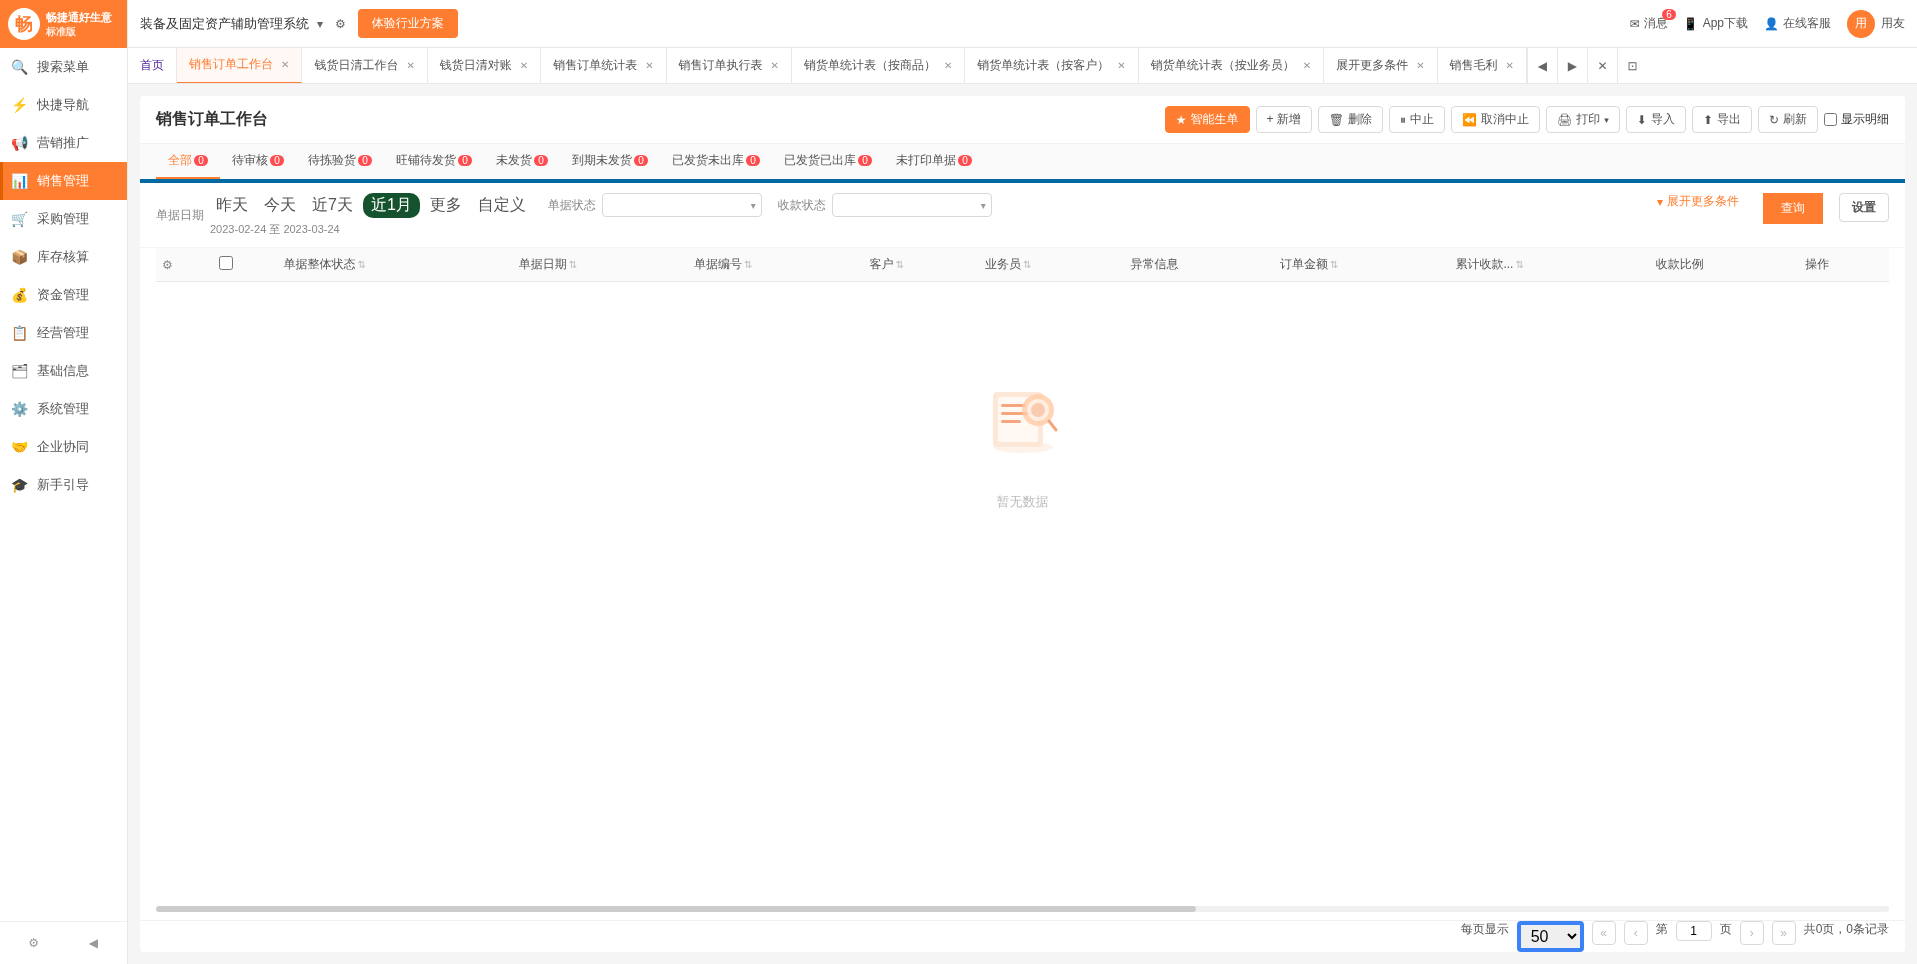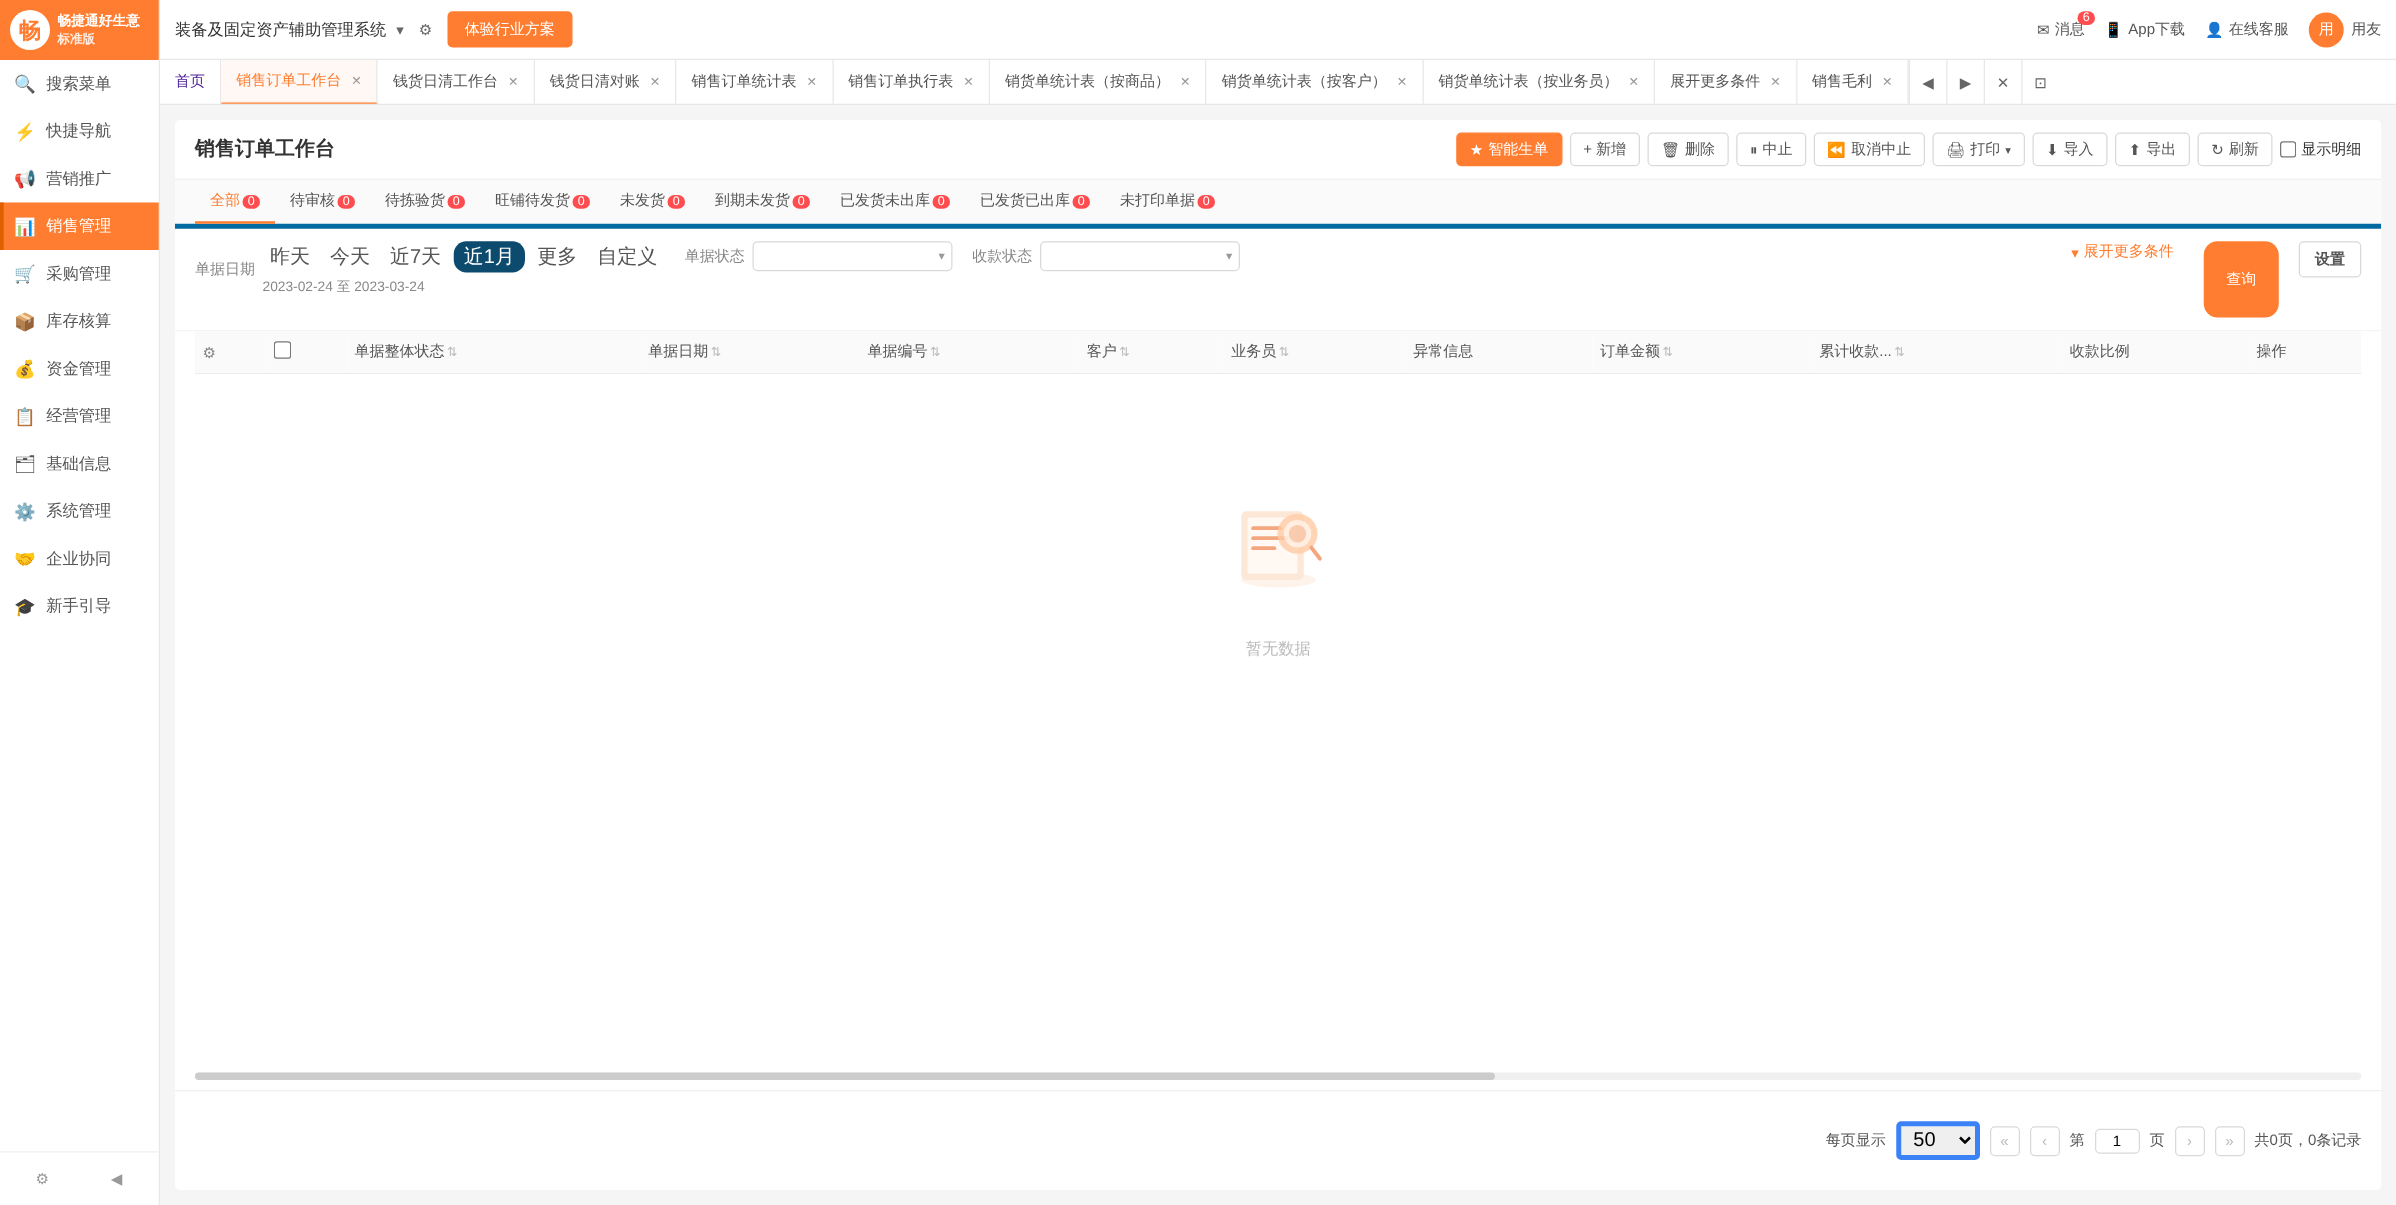--- a/index.html
+++ b/index.html
@@ -55,21 +55,21 @@
     .subtab { padding: 8px 12px; cursor: pointer; color: #555; font-size: 12px; border-bottom: 2px solid transparent; white-space: nowrap; }
     .subtab.active { color: #ff7d30; border-bottom-color: #ff7d30; }
     .subtab .count-badge { display: inline-block; background: #ff4d4f; color: #fff; border-radius: 8px; font-size: 10px; padding: 0 4px; margin-left: 2px; min-width: 14px; text-align: center; }
 
     
     .filter-bar { padding: 10px 16px; display: flex; align-items: flex-start; gap: 16px; border-bottom: 1px solid #f5f5f5; flex-wrap: wrap; }
     .filter-item { display: flex; align-items: center; gap: 6px; font-size: 12px; color: #555; }
     .filter-label { color: #888; white-space: nowrap; }
     .filter-date-options { display: flex; gap: 4px; align-items: center; }
     .filter-date-btn { padding: 2px 6px; cursor: pointer; color: #555; border-radius: 3px; font-size: 16px; }
-    .filter-date-btn.active { background: #0c4a6e; color: #fff; border-radius: 10px; padding: 2px 8px; }
+    .filter-date-btn.active { background: #14532d; color: #fff; border-radius: 10px; padding: 2px 8px; }
     .filter-date-range { color: #888; font-size: 11px; margin-top: 2px; }
     .filter-select { border: 1px solid #d9d9d9; border-radius: 4px; padding: 4px 24px 4px 8px; font-size: 12px; color: #333; background: #fff; cursor: pointer; appearance: none; min-width: 160px; position: relative; }
     .select-wrapper { position: relative; display: inline-block; }
     .select-wrapper::after { content: '▾'; position: absolute; right: 6px; top: 50%; transform: translateY(-50%); color: #999; pointer-events: none; font-size: 10px; }
     .expand-more { display: flex; align-items: center; gap: 4px; cursor: pointer; color: #ff7d30; font-size: 12px; margin-left: auto; }
 
     
     .summary-bar { padding: 8px 16px; font-size: 12px; color: #666; display: flex; align-items: center; justify-content: space-between; }
     .summary-actions { display: flex; gap: 8px; }
     .summary-action-btn { display: flex; align-items: center; gap: 3px; cursor: pointer; color: #555; font-size: 12px; padding: 3px 8px; border: 1px solid #d9d9d9; border-radius: 4px; background: #fff; }
@@ -77,21 +77,21 @@
     
     .table-wrapper { flex: 1; overflow: auto; padding: 0 16px; }
     table { width: 100%; border-collapse: collapse; font-size: 12px; }
     thead th { background: #fafafa; border-bottom: 1px solid #e8e8e8; padding: 8px 6px; text-align: left; color: #555; font-weight: 500; white-space: nowrap; position: sticky; top: 0; z-index: 1; }
     thead th .sort-icon { color: #bbb; margin-left: 2px; font-size: 10px; }
     .empty-state { display: flex; flex-direction: column; align-items: center; justify-content: center; padding: 80px 0; color: #bbb; }
     .empty-icon { font-size: 80px; margin-bottom: 12px; }
     .empty-text { font-size: 13px; color: #bbb; }
 
     
-    .pagination { padding: 24px 16px; display: flex; align-items: center; justify-content: flex-end; gap: 8px; border-top: 1px solid #f0f0f0; font-size: 12px; color: #555; flex-shrink: 0; }
+    .pagination { padding: 0 16px; display: flex; align-items: flex-start; justify-content: flex-end; gap: 8px; border-top: 1px solid #f0f0f0; font-size: 12px; color: #555; flex-shrink: 0; }
     .pagination-select { border: 4px solid #3b82f6; border-radius: 4px; padding: 2px 6px; font-size: 16px; }
     .pagination-btn { width: 24px; height: 24px; display: flex; align-items: center; justify-content: center; border: 1px solid #d9d9d9; border-radius: 4px; cursor: pointer; background: #fff; color: #555; }
     .pagination-btn.disabled { color: #bbb; cursor: not-allowed; }
     .pagination-input { width: 36px; border: 1px solid #d9d9d9; border-radius: 4px; padding: 2px 4px; text-align: center; font-size: 12px; }
 
     .checkbox { width: 14px; height: 14px; cursor: pointer; }
     
     .filter-col-left { display: flex; flex-direction: column; gap: 2px; }
 
     
@@ -336,21 +336,21 @@
           <div class="select-wrapper">
             <select class="filter-select">
               <option value=""></option>
             </select>
           </div>
         </div>
         <div class="expand-more">
           <span>▾</span>
           <span>展开更多条件</span>
         </div>
-        <button style="background:#ff7d30;color:#fff;border:none;padding:22px 18px;border-radius:11px;cursor:pointer;font-size:12px;margin-left:8px;">查询</button>
+        <button style="background:#ff7d30;color:#fff;border:none;padding:7px 18px;border-radius:0;cursor:pointer;font-size:12px;margin-left:8px;">查询</button>
         <button style="background:#fff;color:#555;border:1px solid #d9d9d9;padding:5px 12px;border-radius:4px;cursor:pointer;font-size:12px;font-weight:bold;">设置</button>
       </div>
 
 
       <div class="table-wrapper">
         <table>
           <thead>
             <tr id="table-header-row">
                 <th><span style="cursor:pointer;color:#888;">⚙</span></th>
                 <th><input type="checkbox" class="checkbox" style=""></th>

